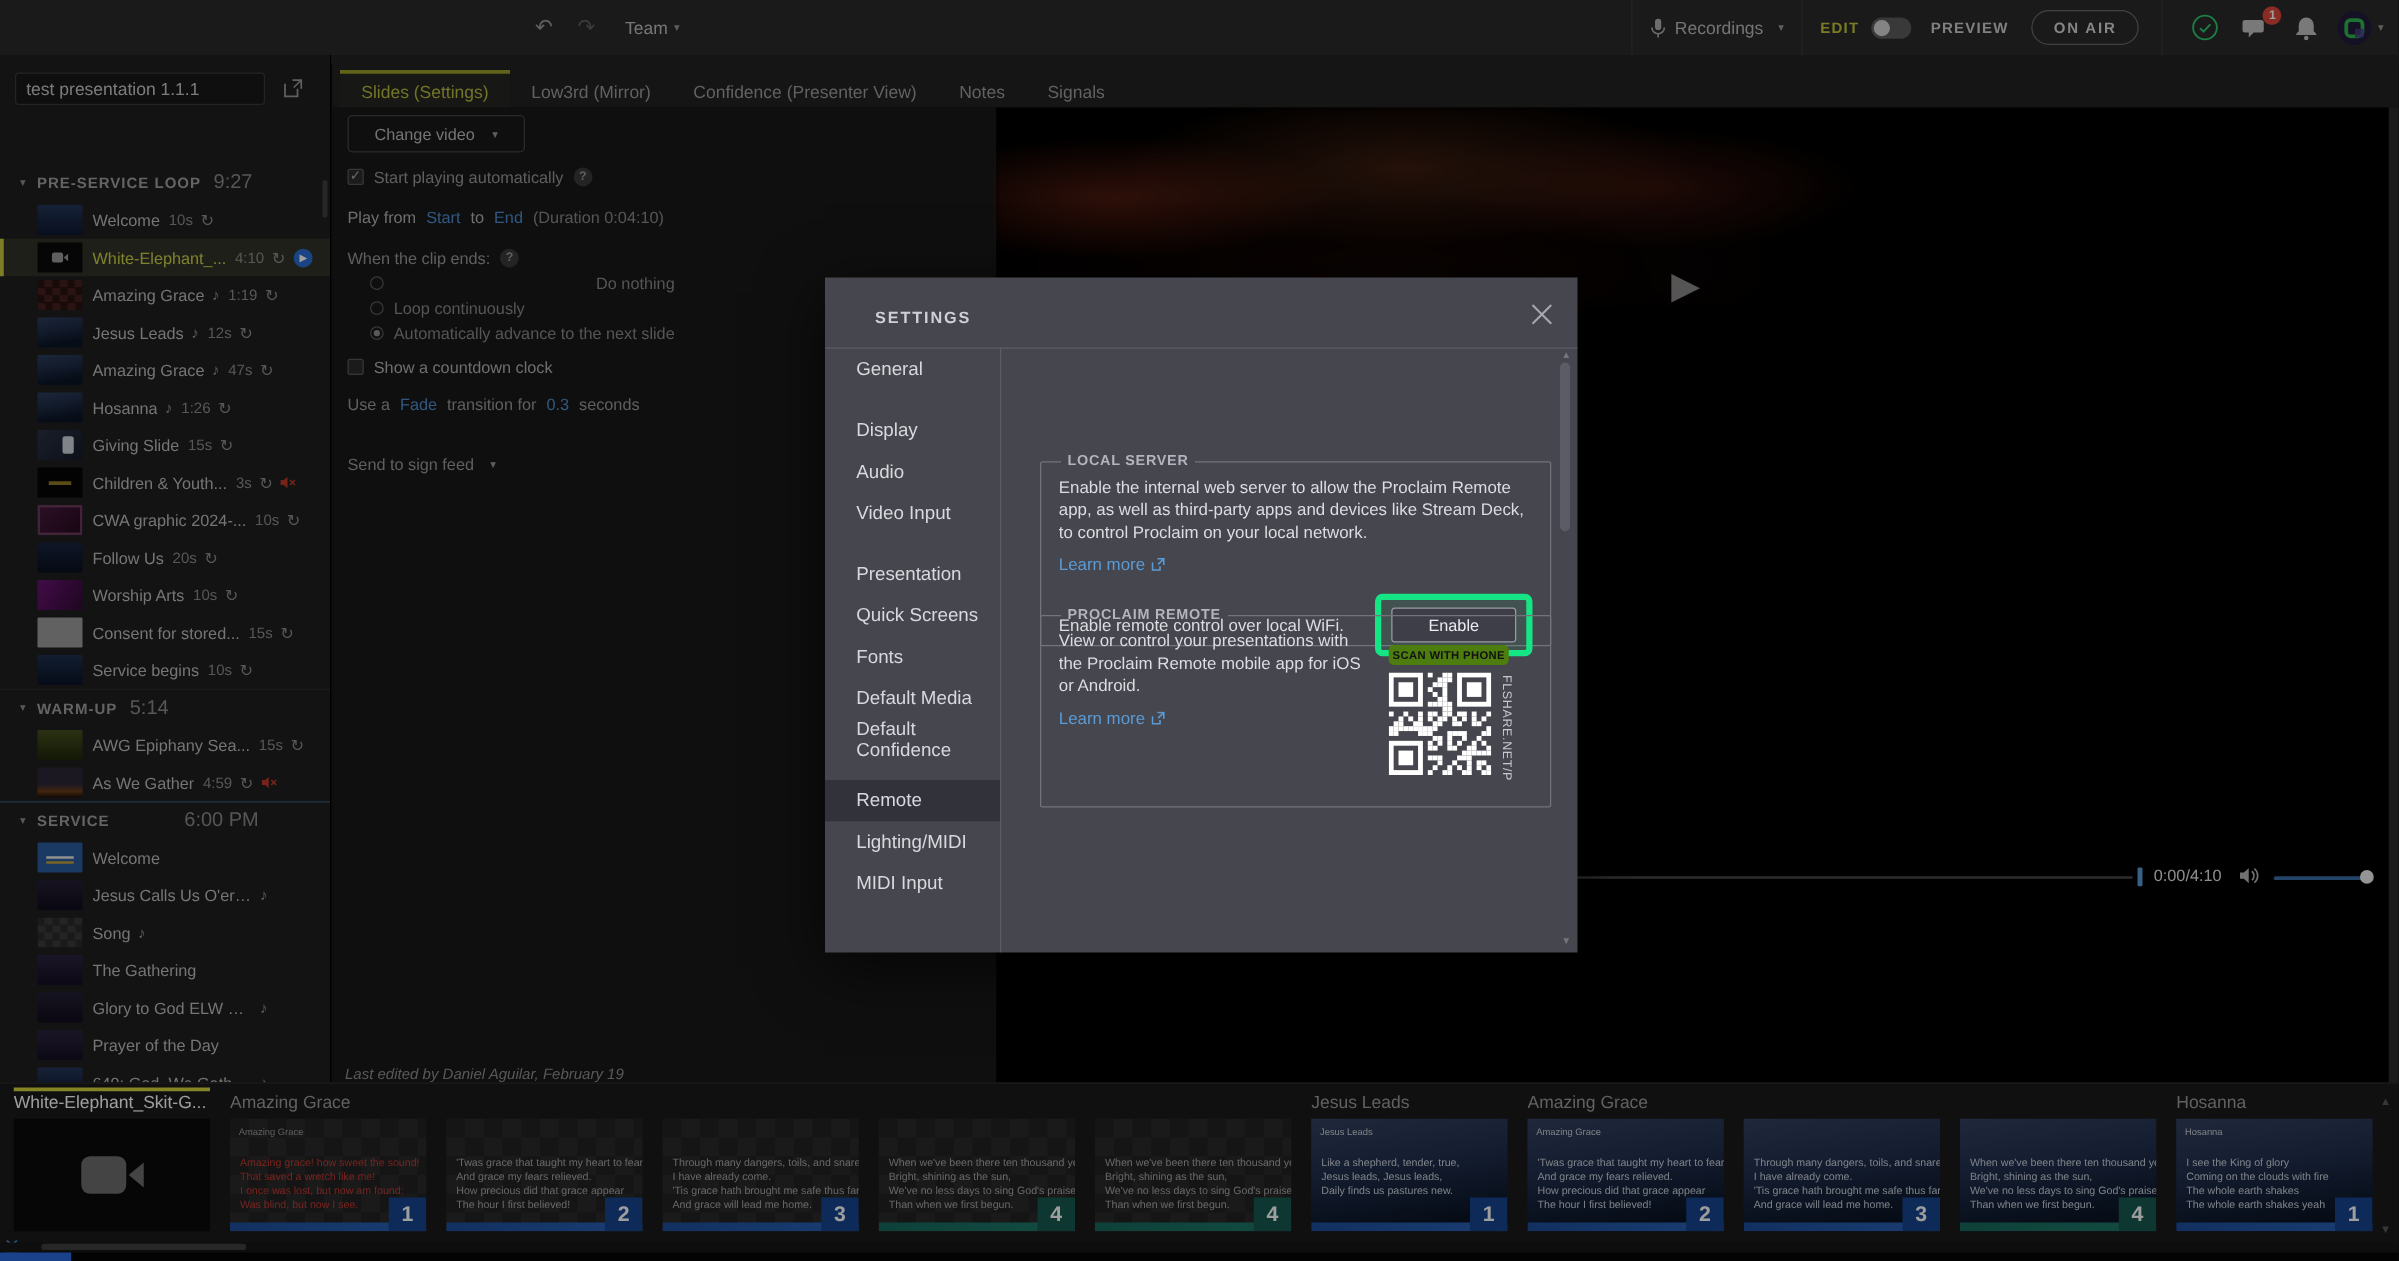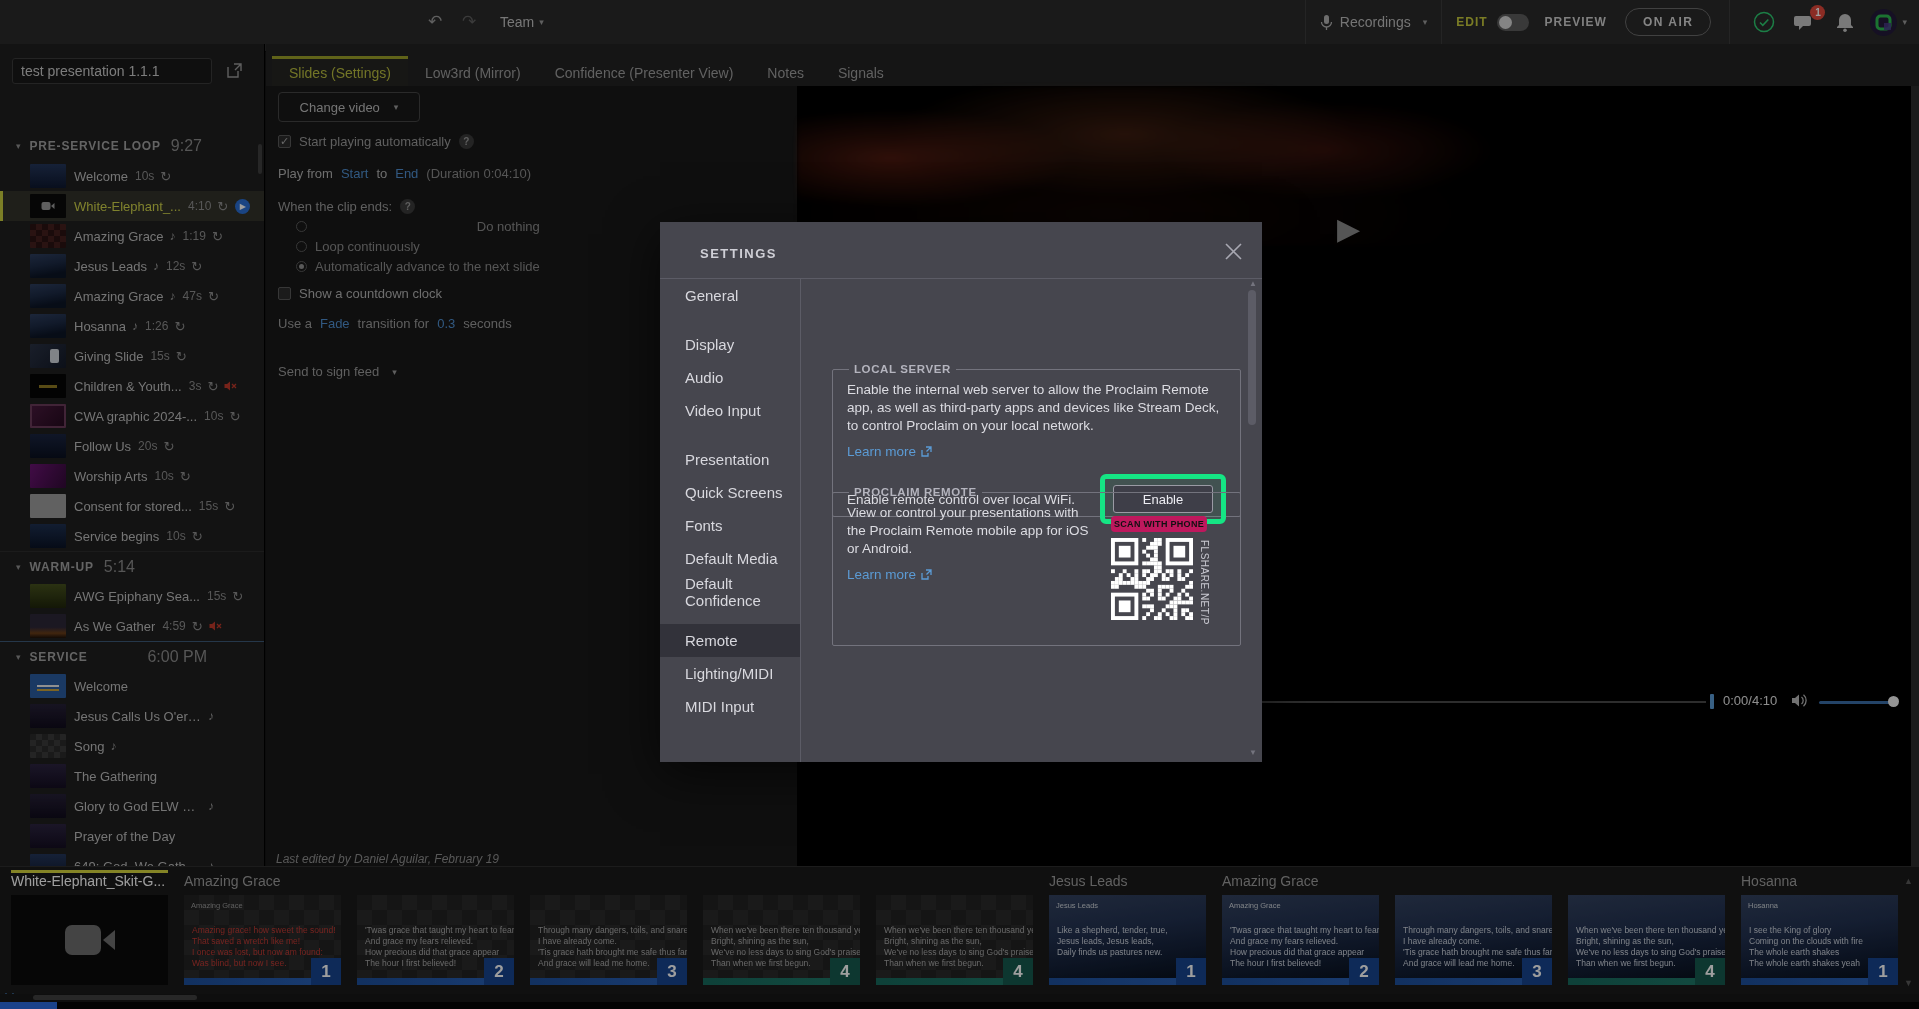--- a/index.html
+++ b/index.html
@@ -156,21 +156,21 @@
   .dlg-main{position:absolute;left:141px;top:57px;width:461px;height:483px;}
   fieldset.sect{position:absolute;left:31px;width:409px;border:1px solid #73737d;border-radius:2px;margin:0;padding:0 14px 10px 14px;}
   fieldset.sect legend{color:#b4b4be;font-size:11.5px;font-weight:bold;letter-spacing:0.6px;padding:0 5px;margin-left:2px;}
   .sect-p{color:#dcdce2;font-size:13.5px;line-height:18px;margin:6px 0 0 0;}
   .learnmore{display:inline-flex;align-items:center;gap:5px;color:#5b9bd5;font-size:13.5px;margin-top:9px;}
   .en-row{display:flex;align-items:center;margin-top:14px;}
   .en-lbl{color:#dcdce2;font-size:13.5px;}
   .hl-green{margin-left:auto;border:5px solid #15e584;border-radius:6px;padding:6px 8px;background:rgba(21,229,132,.08);}
   .btn-enable{width:100px;height:28px;background:#3e3e48;border:1px solid #9a9aa4;border-radius:3px;color:#ececf2;font-size:13px;display:flex;align-items:center;justify-content:center;}
   .qr-wrap{position:absolute;left:278px;top:18px;width:130px;}
-  .scanpill{width:96px;height:16px;background:#be185d;border-radius:4px;color:#111;font-size:9px;font-weight:bold;display:flex;align-items:center;justify-content:center;letter-spacing:0.3px;}
+  .scanpill{width:96px;height:16px;background:#4d7c0f;border-radius:4px;color:#111;font-size:9px;font-weight:bold;display:flex;align-items:center;justify-content:center;letter-spacing:0.3px;}
   .qr{margin-top:6px;}
   .qr-cap{position:absolute;left:88px;top:24px;color:#c8c8d0;font-size:10px;letter-spacing:0.5px;writing-mode:vertical-rl;}
   .pw-lbl{color:#c9c9d1;font-size:14px;margin:10px 0 4px 3px;}
   .pw-input{width:118px;height:20px;background:#16161c;border:1px solid #0c0c10;color:#fff;font-size:13px;padding:0 5px;outline:none;}
   .dlg-scroll{position:absolute;left:588px;top:68px;width:8px;height:135px;border-radius:4px;background:#5c5c66;}
   .dlg-arr{position:absolute;left:589px;color:#74747e;font-size:8px;}
 </style>
 </head>
 <body>
 

